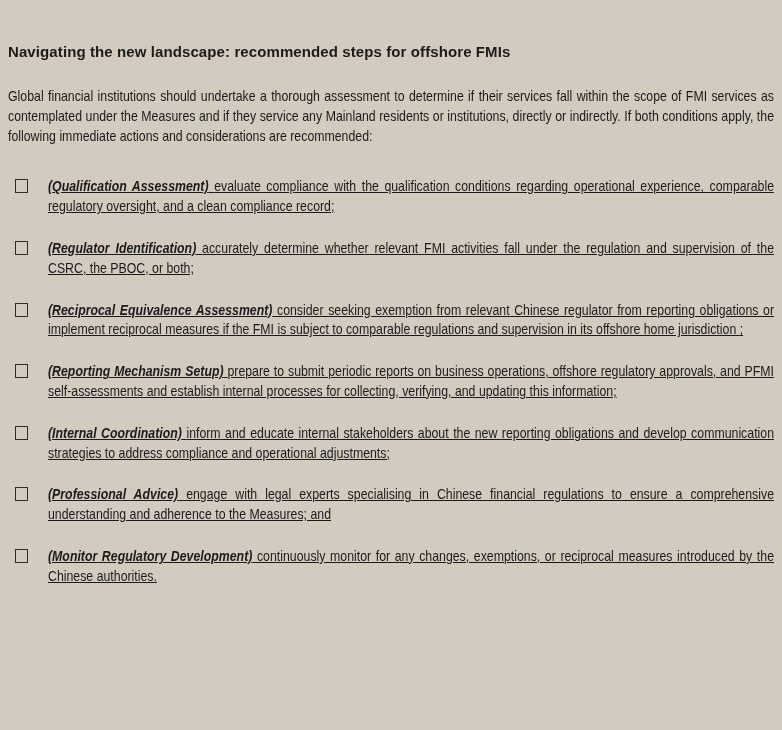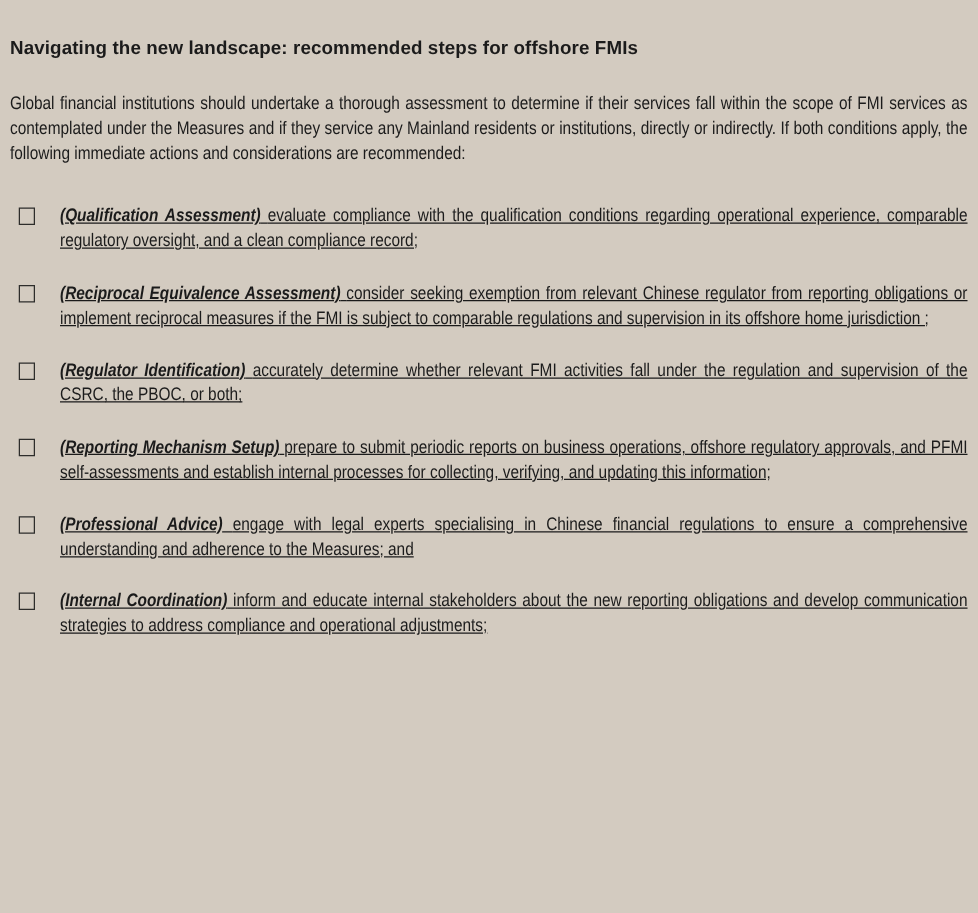--- a/index.html
+++ b/index.html
@@ -7,21 +7,21 @@
     padding: 0;
     background: #d3cbc0;
     color: #1b1b1b;
     font-family: "Liberation Sans", "DejaVu Sans", sans-serif;
   }
   .page {
     position: relative;
     width: 782px;
     height: 730px;
     box-sizing: border-box;
-    padding: 30px 8px 0 8px;
+    padding: 43px 8px 0 8px;
     overflow: hidden;
     background: #d3cbc0;
   }
   .doc-heading {
     margin: 0;
     font-size: 15px;
     line-height: 17px;
     font-weight: bold;
     letter-spacing: 0.1px;
   }
@@ -81,53 +81,60 @@
       <span class="checkbox"></span>
       <p class="item-text narrow">
         <span class="lead">(Qualification Assessment)</span>
         <span>evaluate compliance with the qualification conditions regarding operational experience, comparable regulatory oversight, and a clean compliance record;</span>
       </p>
     </div>
 
     <div class="item">
       <span class="checkbox"></span>
       <p class="item-text narrow">
-        <span class="lead">(Reciprocal Equivalence Assessment)</span>
-        <span>consider seeking exemption from relevant Chinese regulator from reporting obligations or implement reciprocal measures if the FMI is subject to comparable regulations and supervision in its offshore home jurisdiction ;</span>
+        <span class="lead">(Regulator Identification)</span>
+        <span>accurately determine whether relevant FMI activities fall under the regulation and supervision of the CSRC, the PBOC, or both;</span>
       </p>
     </div>
 
     <div class="item">
       <span class="checkbox"></span>
       <p class="item-text narrow">
-        <span class="lead">(Regulator Identification)</span>
-        <span>accurately determine whether relevant FMI activities fall under the regulation and supervision of the CSRC, the PBOC, or both;</span>
+        <span class="lead">(Reciprocal Equivalence Assessment)</span>
+        <span>consider seeking exemption from relevant Chinese regulator from reporting obligations or implement reciprocal measures if the FMI is subject to comparable regulations and supervision in its offshore home jurisdiction ;</span>
       </p>
     </div>
 
 
     <div class="item">
       <span class="checkbox"></span>
       <p class="item-text narrow">
         <span class="lead">(Reporting Mechanism Setup)</span>
         <span>prepare to submit periodic reports on business operations, offshore regulatory approvals, and PFMI self-assessments and establish internal processes for collecting, verifying, and updating this information;</span>
       </p>
     </div>
 
     <div class="item">
       <span class="checkbox"></span>
       <p class="item-text narrow">
+        <span class="lead">(Internal Coordination)</span>
+        <span>inform and educate internal stakeholders about the new reporting obligations and develop communication strategies to address compliance and operational adjustments;</span>
+      </p>
+    </div>
+
+    <div class="item">
+      <span class="checkbox"></span>
+      <p class="item-text narrow">
         <span class="lead">(Professional Advice)</span>
         <span>engage with legal experts specialising in Chinese financial regulations to ensure a comprehensive understanding and adherence to the Measures; and</span>
       </p>
     </div>
 
     <div class="item">
       <span class="checkbox"></span>
       <p class="item-text narrow">
-        <span class="lead">(Internal Coordination)</span>
-        <span>inform and educate internal stakeholders about the new reporting obligations and develop communication strategies to address compliance and operational adjustments;</span>
+        <span class="lead">(Monitor Regulatory Development)</span>
+        <span>continuously monitor for any changes, exemptions, or reciprocal measures introduced by the Chinese authorities.</span>
       </p>
     </div>
-
 
   </div>
 </div>
 
 </body></html>

